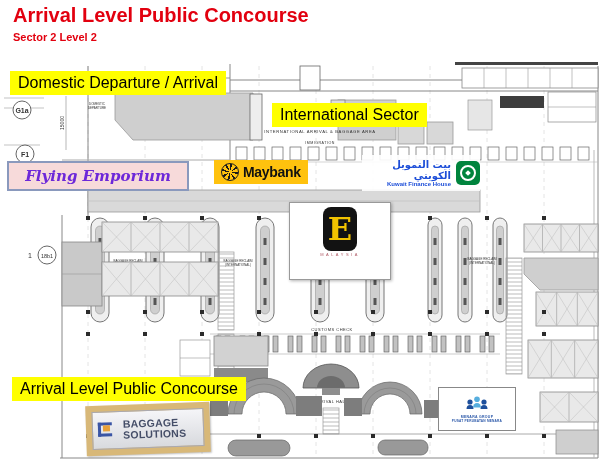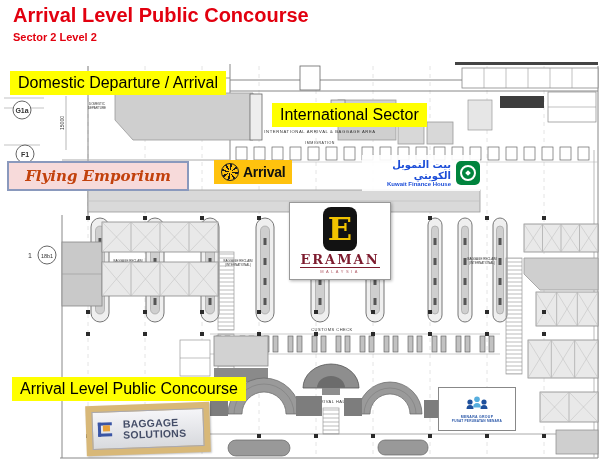--- a/index.html
+++ b/index.html
@@ -9,21 +9,21 @@
   
   .title{left:13px;top:4px;font-size:20px;font-weight:bold;color:#e2000f;white-space:nowrap;}
   .subtitle{left:13px;top:31px;font-size:11px;font-weight:bold;color:#e2000f;white-space:nowrap;}
   
   .ylabel{background:#ffff00;color:#000;font-size:16px;padding:3px 8px;white-space:nowrap;z-index:3;text-align:center;}
   .yl-domestic{left:10px;top:71px;}
   .yl-intl{left:272px;top:103px;}
   .yl-arrival{left:12px;top:377px;}
   
   .flying{left:7px;top:161px;width:178px;background:#f7dada;border:2px solid #8a99bd;
-          color:#c2410c;font-family:"DejaVu Serif",serif;font-style:italic;font-weight:bold;
+          color:#6d28d9;font-family:"DejaVu Serif",serif;font-style:italic;font-weight:bold;
           font-size:15px;text-align:center;padding:4px 0;z-index:3;}
   
   .maybank{left:214px;top:160px;height:24px;background:#ffc20e;display:flex;align-items:center;
            gap:4px;padding:0 7px;z-index:3;}
   .tiger{width:16px;height:16px;border-radius:50%;border:1px solid #222;flex:none;
          background:repeating-conic-gradient(#1a1a1a 0deg 16deg,#ffc20e 16deg 46deg);}
   .mb-name{font-size:14px;font-weight:bold;color:#111;letter-spacing:-0.3px;}
   
   .kfh{left:362px;top:155px;width:118px;height:36px;background:rgba(255,255,255,.9);
        display:flex;align-items:center;justify-content:flex-end;gap:5px;z-index:3;}
@@ -409,36 +409,35 @@
 <div class="abs title">Arrival Level Public Concourse</div>
 <div class="abs subtitle">Sector 2 Level 2</div>
 
 <div class="abs ylabel yl-domestic">Domestic Departure / Arrival</div>
 <div class="abs ylabel yl-intl">International Sector</div>
 <div class="abs flying">Flying Emporium</div>
 <div class="abs ylabel yl-arrival">Arrival Level Public Concourse</div>
 
 <div class="abs maybank">
   <span class="tiger"></span>
-  <span class="mb-name">Arrival</span>
+  <span class="mb-name">Maybank</span>
 </div>
 
 <div class="abs kfh">
   <span class="kfh-txt">
     <div class="kfh-ar">بيت التمويل الكويتي</div>
     <div class="kfh-en">Kuwait Finance House</div>
   </span>
   <span class="kfh-emblem"></span>
 </div>
 
 <div class="abs eraman">
   <div class="eblock">
     <span class="eletter">E</span>
   </div>
-  <div class="ename">ERAMAN</div>
   <div class="esub">MALAYSIA</div>
 </div>
 
 <div class="abs baggage">
   <div class="plate">
     <span class="bicon"></span>
     <span class="btxt">
       <div>BAGGAGE</div>
       <div>SOLUTIONS</div>
     </span>

